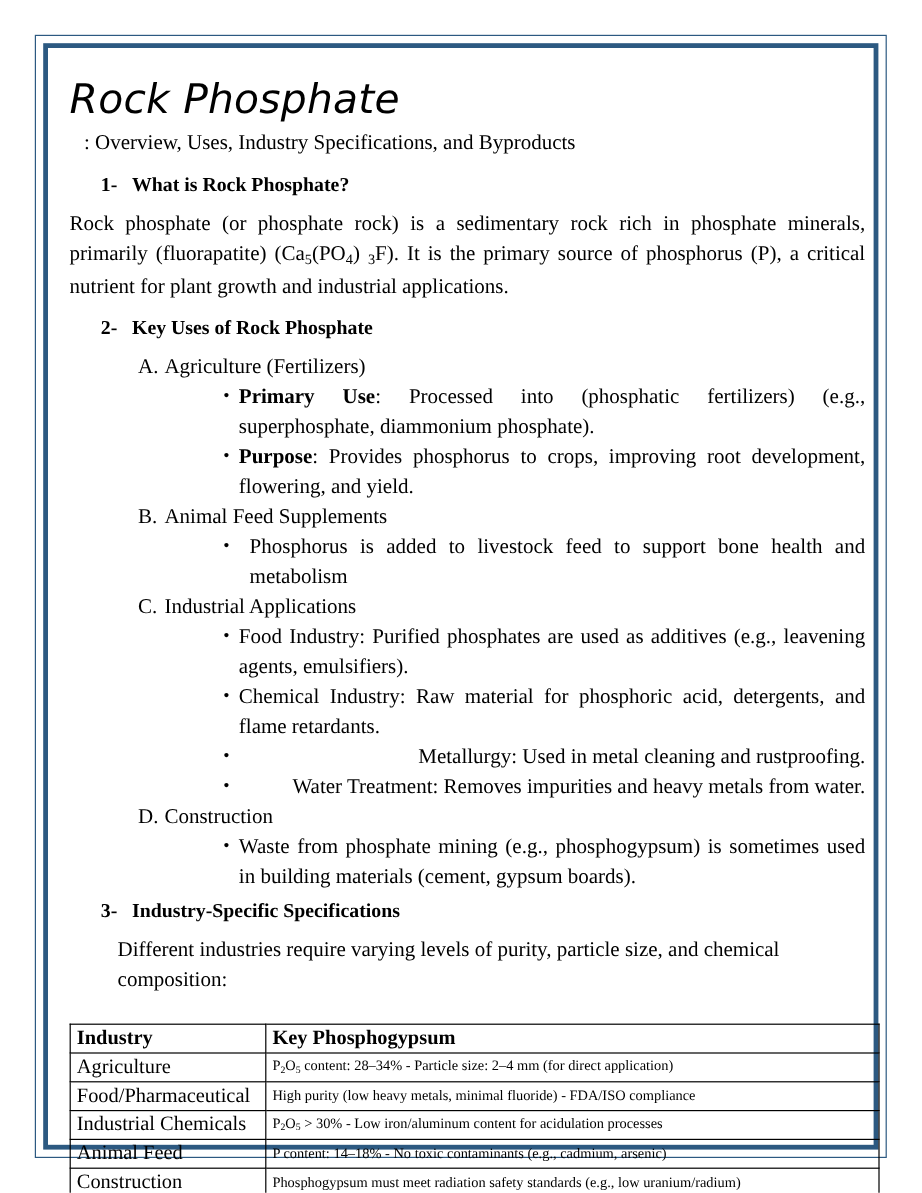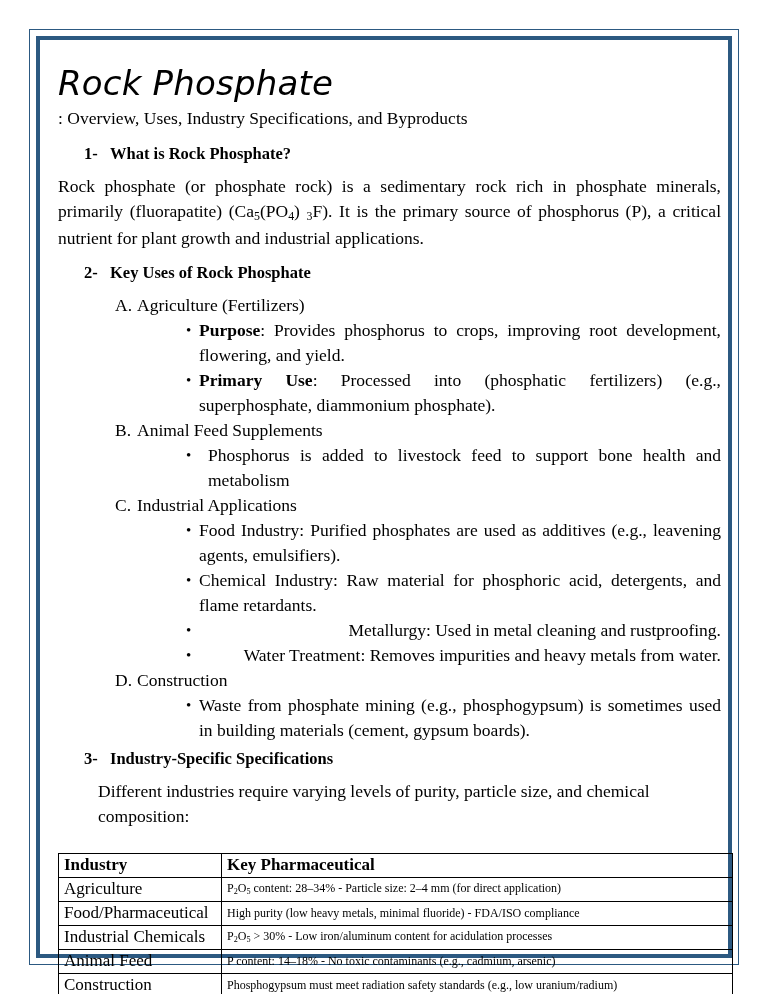--- a/index.html
+++ b/index.html
@@ -60,21 +60,21 @@
     font-size: 34px;
     line-height: 42px;
     letter-spacing: 0.2px;
     margin: 0 0 2px 0;
     color: #000;
   }
 
   .doc-subtitle {
     font-size: 17.5px;
     line-height: 24px;
-    margin: 0 0 12px 0;
+    margin: 0 0 12px 12px;
   }
 
   
   .num-heading {
     font-weight: bold;
     font-size: 16.5px;
     line-height: 24px;
     margin: 0 0 8px 0;
     padding-left: 26px;
     display: flex;
@@ -210,22 +210,22 @@
     <div class="num-heading">
       <span class="num">2-</span>
       <span class="htext">Key Uses of Rock Phosphate</span>
     </div>
 
     <div class="alpha-item">
       <span class="alpha-label">A.</span>
       <span class="alpha-text">Agriculture (Fertilizers)</span>
     </div>
     <ul class="bullets">
+      <li><span class="lead">Primary Use</span><span>: Processed into (phosphatic fertilizers) (e.g., superphosphate, diammonium phosphate).</span></li>
       <li><span class="lead">Purpose</span><span>: Provides phosphorus to crops, improving root development, flowering, and yield.</span></li>
-      <li><span class="lead">Primary Use</span><span>: Processed into (phosphatic fertilizers) (e.g., superphosphate, diammonium phosphate).</span></li>
     </ul>
 
     <div class="alpha-item">
       <span class="alpha-label">B.</span>
       <span class="alpha-text">Animal Feed Supplements</span>
     </div>
     <ul class="bullets">
       <li class="wide-gap"><span>Phosphorus is added to livestock feed to support bone health and metabolism</span></li>
     </ul>
 
@@ -256,21 +256,21 @@
     <p class="para last-left">Different industries require varying levels of purity, particle size, and chemical composition:</p>
 
     <table class="spec-table">
       <colgroup>
           <col class="c1">
           <col class="c2">
         </colgroup>
       <thead>
         <tr>
           <th>Industry</th>
-          <th>Key Pharmaceutical</th>
+          <th>Key Phosphogypsum</th>
         </tr>
       </thead>
       <tbody>
         <tr>
           <td class="ind">Agriculture</td>
           <td class="spec"><span>P</span><sub>2</sub><span>O</span><sub>5</sub><span> content: 28–34% - Particle size: 2–4 mm (for direct application)</span></td>
         </tr>
         <tr>
           <td class="ind">Food/Pharmaceutical</td>
           <td class="spec">High purity (low heavy metals, minimal fluoride) - FDA/ISO compliance</td>

